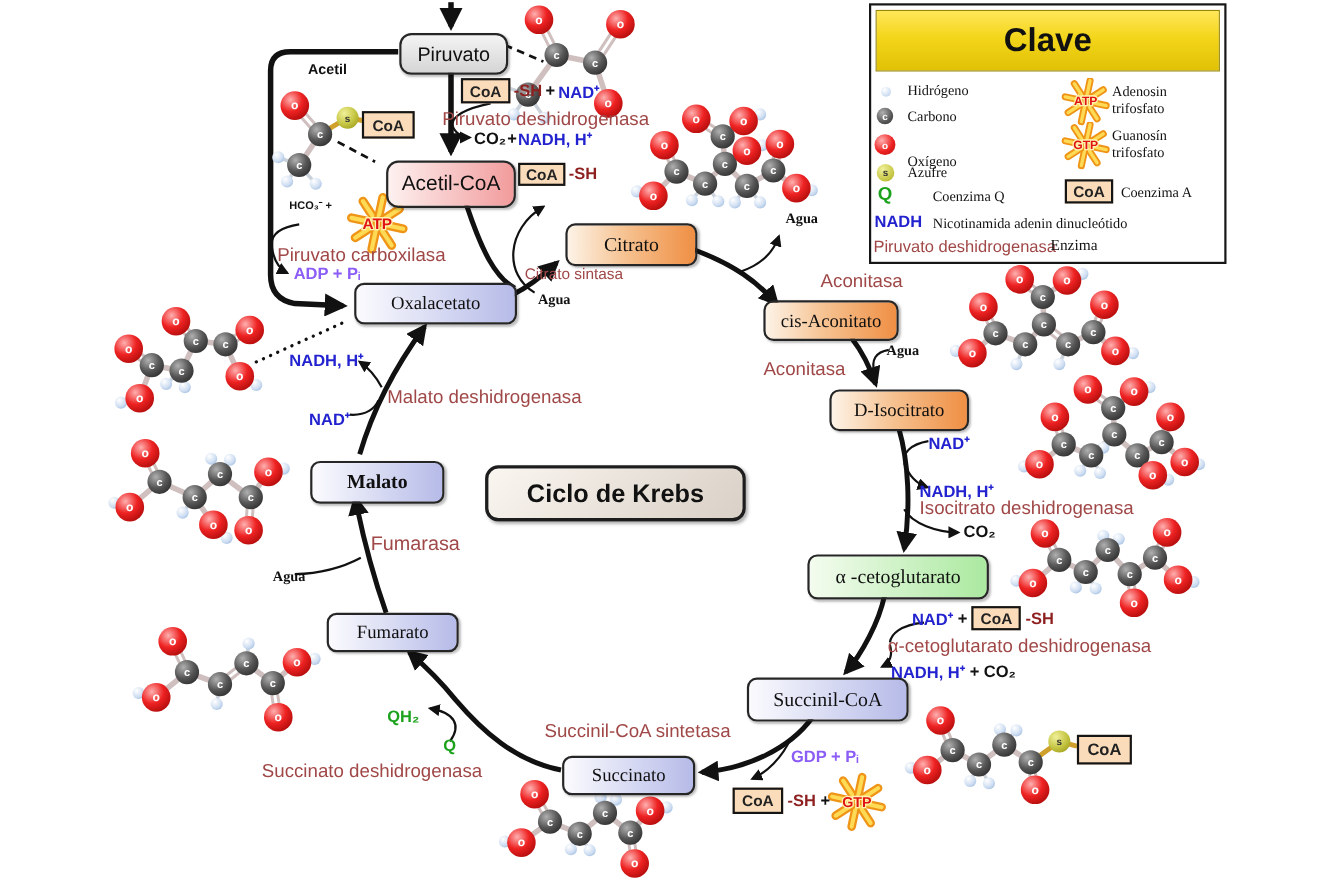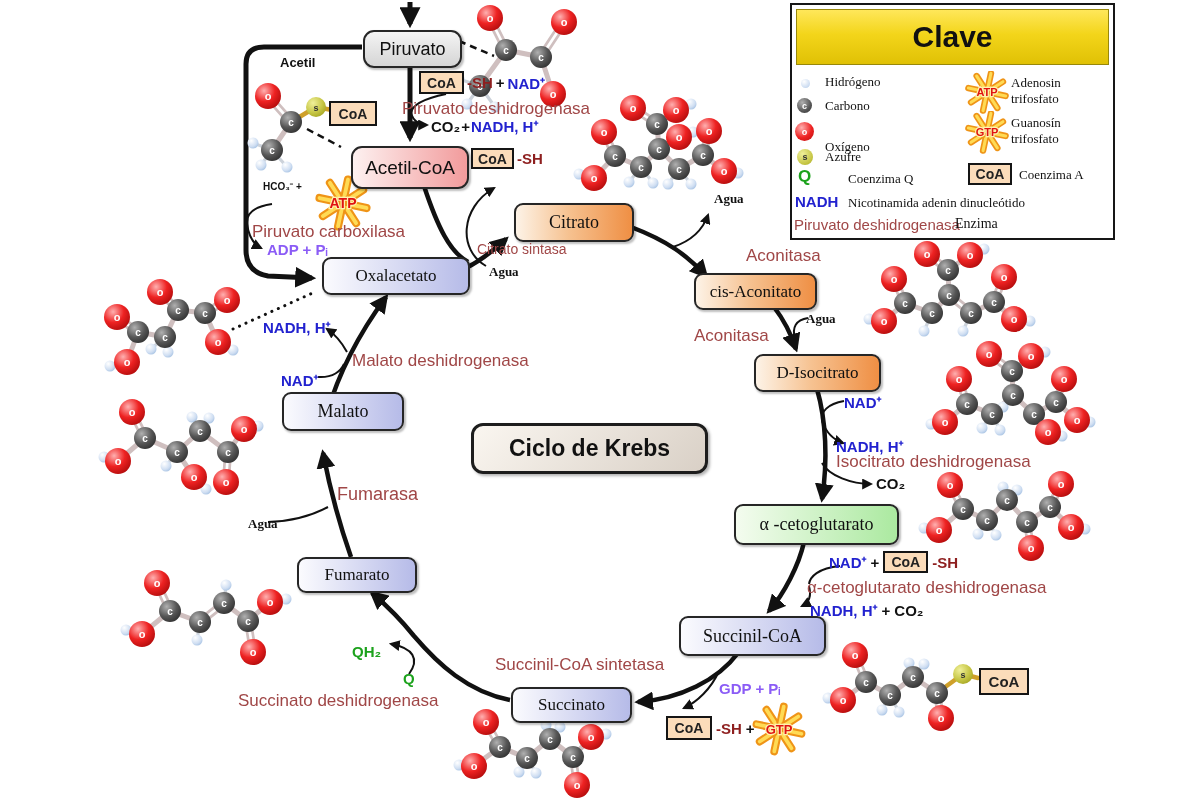--- a/index.html
+++ b/index.html
@@ -621,24 +621,24 @@
 
   <div class="mbox sans18 grad-gray" style="left:363px;top:30px;width:95px;height:34px;border-radius:11px;">Piruvato</div>
   <div class="mbox sans19 grad-pink" style="left:351px;top:146px;width:114px;height:39px;border-radius:11px;">Acetil-CoA</div>
   <div class="mbox serif18 grad-orange" style="left:514px;top:203px;width:116px;height:35px;">Citrato</div>
   <div class="mbox serif17 grad-orange" style="left:694px;top:273px;width:119px;height:33px;">cis-Aconitato</div>
   <div class="mbox serif17 grad-orange" style="left:754px;top:354px;width:123px;height:34px;">D-Isocitrato</div>
   <div class="mbox serif18 grad-green" style="left:734px;top:504px;width:161px;height:37px;">α -cetoglutarato</div>
   <div class="mbox serif18 grad-lav" style="left:679px;top:616px;width:143px;height:36px;">Succinil-CoA</div>
   <div class="mbox serif17 grad-lav" style="left:511px;top:687px;width:117px;height:32px;">Succinato</div>
   <div class="mbox serif17 grad-lav" style="left:297px;top:557px;width:116px;height:32px;">Fumarato</div>
-  <div class="mbox serif18 grad-lav" style="left:282px;top:392px;width:118px;height:35px;">Malato</div>
+  <div class="mbox serif18 grad-lav" style="left:282px;top:419px;width:118px;height:35px;font-weight:bold;">Malato</div>
   <div class="mbox serif17 grad-lav" style="left:322px;top:257px;width:144px;height:34px;">Oxalacetato</div>
 
-  <div class="titlebox" style="left:471px;top:423px;width:231px;height:45px;">Ciclo de Krebs</div>
+  <div class="titlebox" style="left:441px;top:423px;width:231px;height:45px;">Ciclo de Krebs</div>
 
   <div class="coa" style="left:329px;top:101px;width:48px;height:25px;">CoA</div>
   <div class="coa" style="left:979px;top:668px;width:50px;height:27px;font-size:15px;">CoA</div>
 
   <div class="cline" style="left:419px;top:71px;gap:3px;">
     <span class="coai" style="height:23px;">CoA</span>
     <span class="dred">-SH</span>
     <span class="blk">+</span>
     <span class="blue">NAD⁺</span>
   </div>

